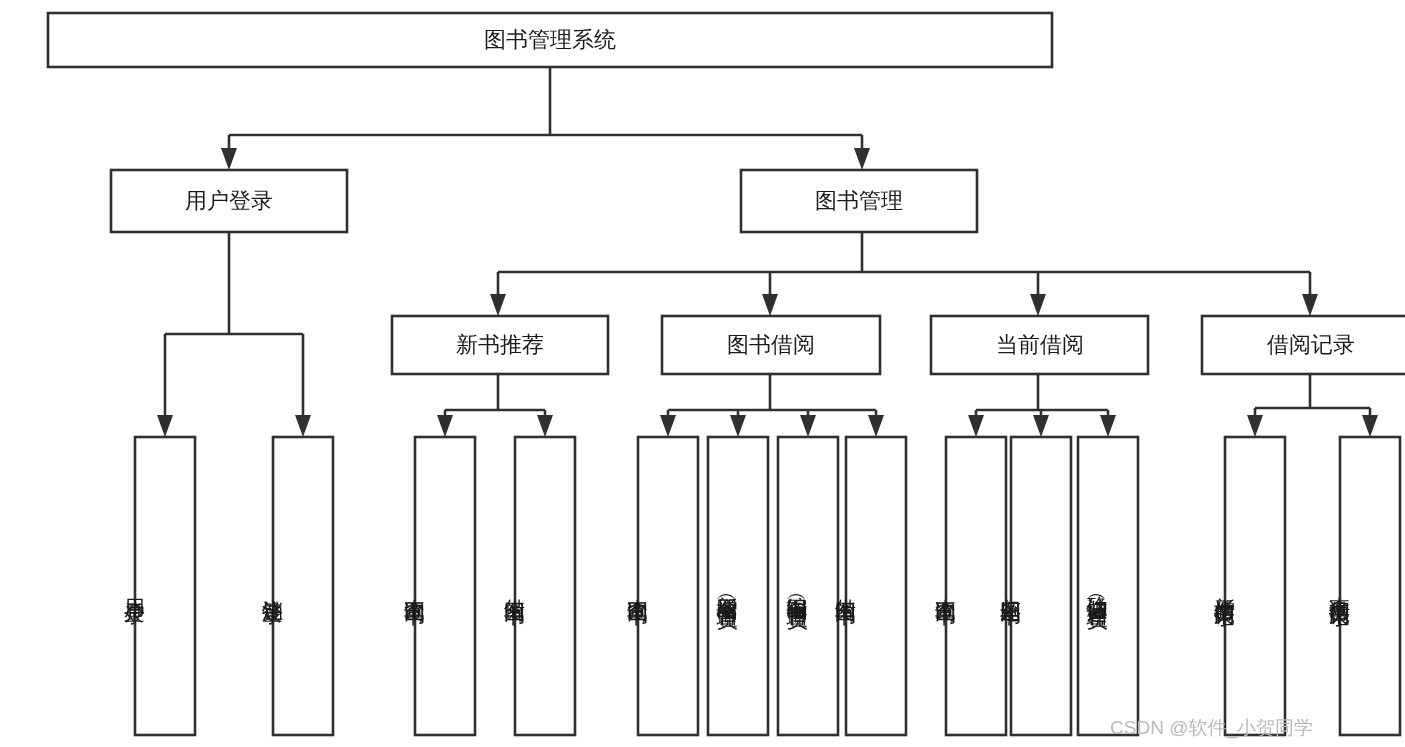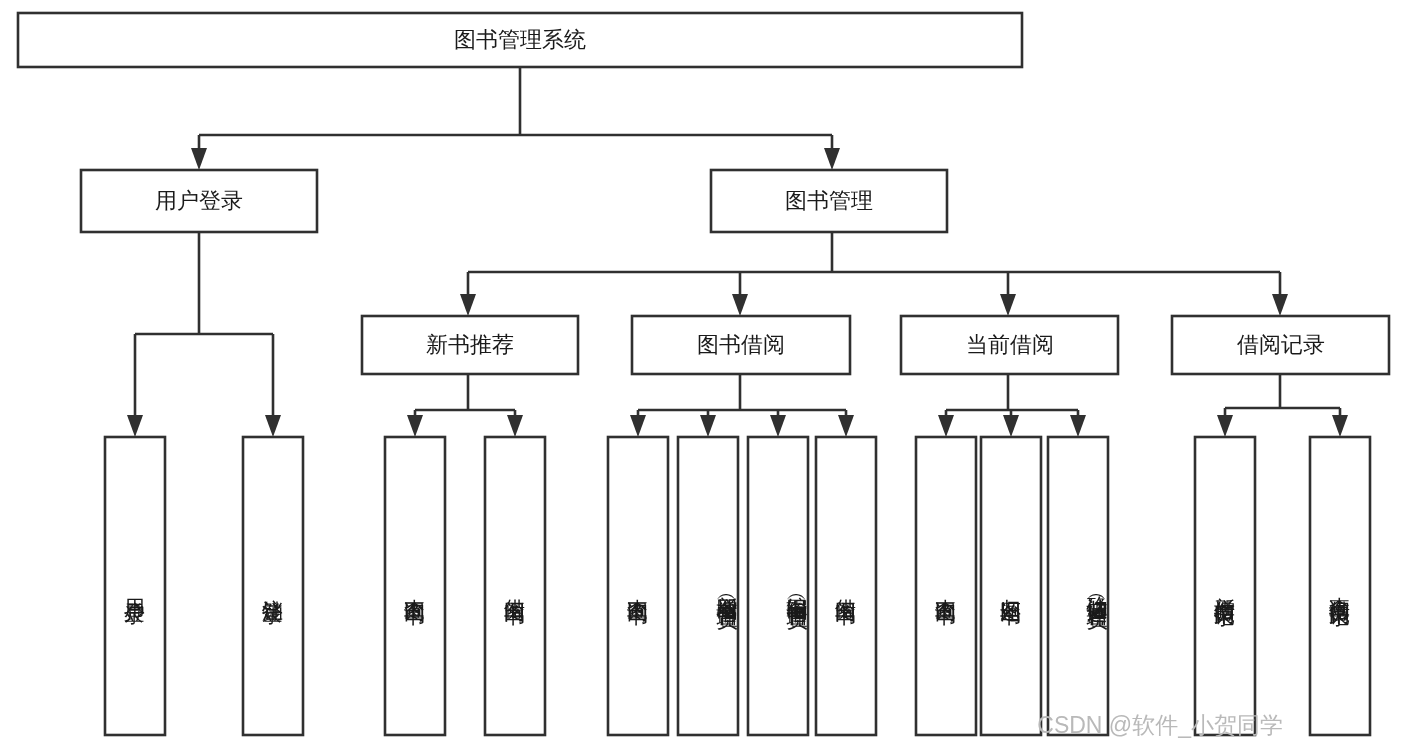--- a/index.html
+++ b/index.html
@@ -13,20 +13,21 @@
     font-family: "Liberation Sans", "DejaVu Sans", sans-serif;
     overflow: hidden;
     position: relative;
   }
   #diagram-root {
     position: absolute;
     left: 0;
     top: 0;
     width: 1291px;
     height: 747px;
+    padding-left: 30px;
   }
   svg.diagram {
     display: block;
     width: 1405px;
     height: 747px;
   }
   .node-rect {
     fill: #ffffff;
     stroke: #303030;
     stroke-width: 2.6;
@@ -63,21 +64,21 @@
     justify-content: center;
     white-space: nowrap;
     pointer-events: none;
   }
   .vlabel.center { align-items: center; }
   .watermark {
     position: absolute;
     right: 8px;
     bottom: 6px;
     font-family: "Liberation Sans", "DejaVu Sans", sans-serif;
-    font-size: 23px;
+    font-size: 19px;
     color: #b9b9b9;
     white-space: nowrap;
   }
 </style>
 </head>
 <body>
 
 <div id="diagram-root">
 
   <svg class="diagram" viewBox="0 0 1405 747">

